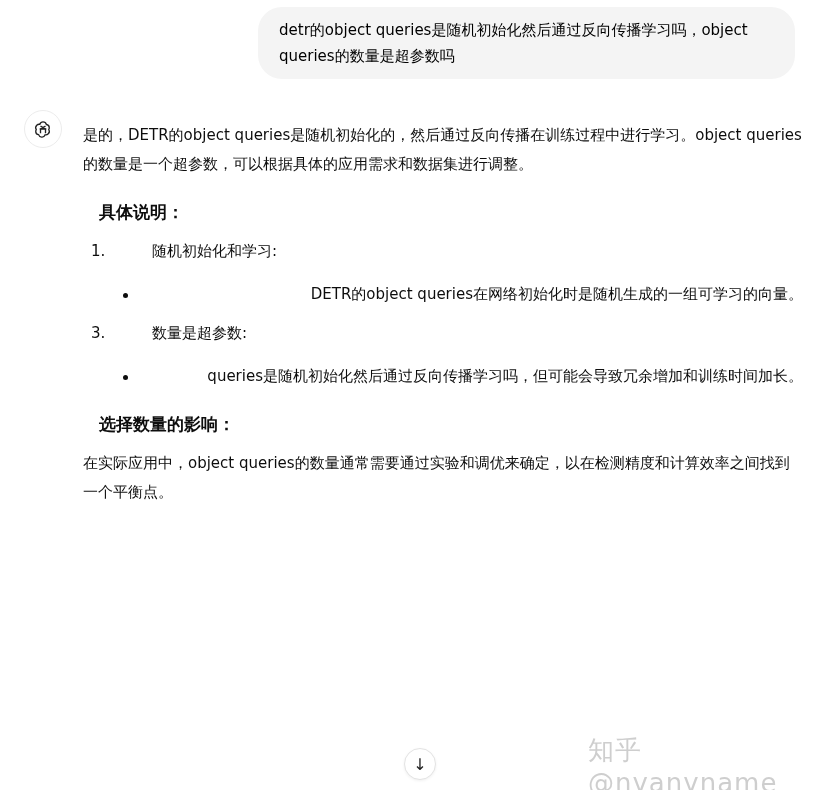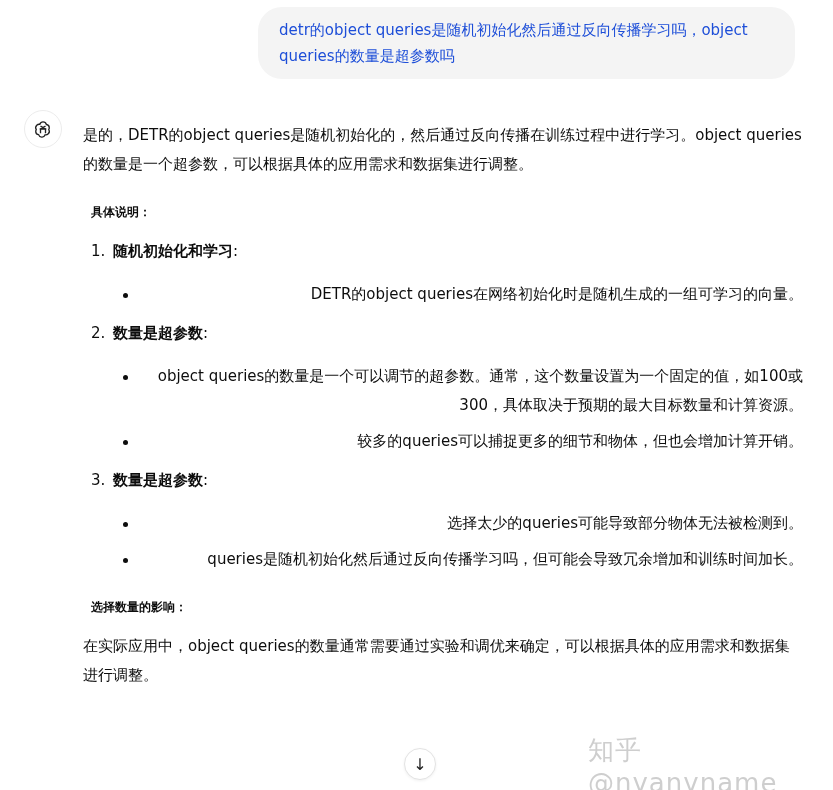--- a/index.html
+++ b/index.html
@@ -4,34 +4,34 @@
 <style>
   html, body { margin:0; padding:0; }
   body {
     width:833px; height:790px; overflow:hidden; background:#ffffff;
     font-family:"DejaVu Sans","Liberation Sans",sans-serif; color:#0d0d0d;
     position:relative;
   }
   .user-row { position:absolute; top:7px; right:38px; }
   .user-bubble {
     background:#f4f4f4; border-radius:24px; padding:10px 20px 10px 21px;
-    width:496px; font-size:15px; line-height:26px; color:#1d4ed8;
+    width:496px; font-size:15px; line-height:26px; color:#000000;
   }
   .avatar {
     position:absolute; left:24px; top:110px; width:36px; height:36px;
     border-radius:50%; border:1px solid #ececec; display:flex;
     align-items:center; justify-content:center; background:#fff;
   }
   .answer { position:absolute; left:83px; top:121px; width:720px; font-size:15px; line-height:29px; }
   .answer p { margin:0; }
-  .h3 { font-weight:bold; font-size:12px; margin:18px 0 10px 8px; line-height:30px; }
+  .h3 { font-weight:bold; font-size:17px; margin:18px 0 10px 16px; line-height:30px; }
   .ol-item { margin:10px 0 0 0; }
   .ol-head { padding-left:8px; line-height:29px; }
   .ol-head .num { display:inline-block; width:22px; }
-  .ol-head b { font-weight:bold; }
+  .ol-head b { font-weight:normal;margin-left:39px; }
   ul { list-style:none; margin:14px 0 0 0; padding:0 0 0 38px;text-align:right; }
   ul li { position:relative; padding-left:26px; margin-bottom:7px; line-height:29px; }
   ul li .dot { position:absolute; left:2px; top:13px; width:5px; height:5px; border-radius:50%; background:#0d0d0d; }
   .scroll-btn {
     position:absolute; left:404px; top:748px; width:30px; height:30px; border-radius:50%;
     background:#fff; border:1px solid #e3e3e3; display:flex; align-items:center; justify-content:center;
     box-shadow:0 1px 3px rgba(0,0,0,0.06); font-size:16px; color:#222;
   }
   .watermark {
     position:absolute; left:588px; top:733px; font-size:26px; color:rgba(190,190,190,0.75);
@@ -57,37 +57,29 @@
 
   <div class="h3">具体说明：</div>
 
   <div class="ol-item">
     <div class="ol-head"><span class="num">1.</span><b>随机初始化和学习</b><span>:</span></div>
     <ul>
       <li><span class="dot"></span><span>DETR的object queries在网络初始化时是随机生成的一组可学习的向量。</span></li>
     </ul>
   </div>
 
-  <div class="ol-item">
-    <div class="ol-head"><span class="num">2.</span><b>数量是超参数</b><span>:</span></div>
-    <ul>
-      <li><span class="dot"></span><span>object queries的数量是一个可以调节的超参数。通常，这个数量设置为一个固定的值，如100或300，具体取决于预期的最大目标数量和计算资源。</span></li>
-      <li><span class="dot"></span><span>较多的queries可以捕捉更多的细节和物体，但也会增加计算开销。</span></li>
-    </ul>
-  </div>
 
   <div class="ol-item">
     <div class="ol-head"><span class="num">3.</span><b>数量是超参数</b><span>:</span></div>
     <ul>
-      <li><span class="dot"></span><span>选择太少的queries可能导致部分物体无法被检测到。</span></li>
       <li><span class="dot"></span><span>queries是随机初始化然后通过反向传播学习吗，但可能会导致冗余增加和训练时间加长。</span></li>
     </ul>
   </div>
 
   <div class="h3">选择数量的影响：</div>
-  <p>在实际应用中，object queries的数量通常需要通过实验和调优来确定，可以根据具体的应用需求和数据集进行调整。</p>
+  <p>在实际应用中，object queries的数量通常需要通过实验和调优来确定，以在检测精度和计算效率之间找到一个平衡点。</p>
 </div>
 
 <div class="scroll-btn">
   <span>↓</span>
 </div>
 
 <div class="watermark">知乎 @nyanyname</div>
 
 </body></html>

